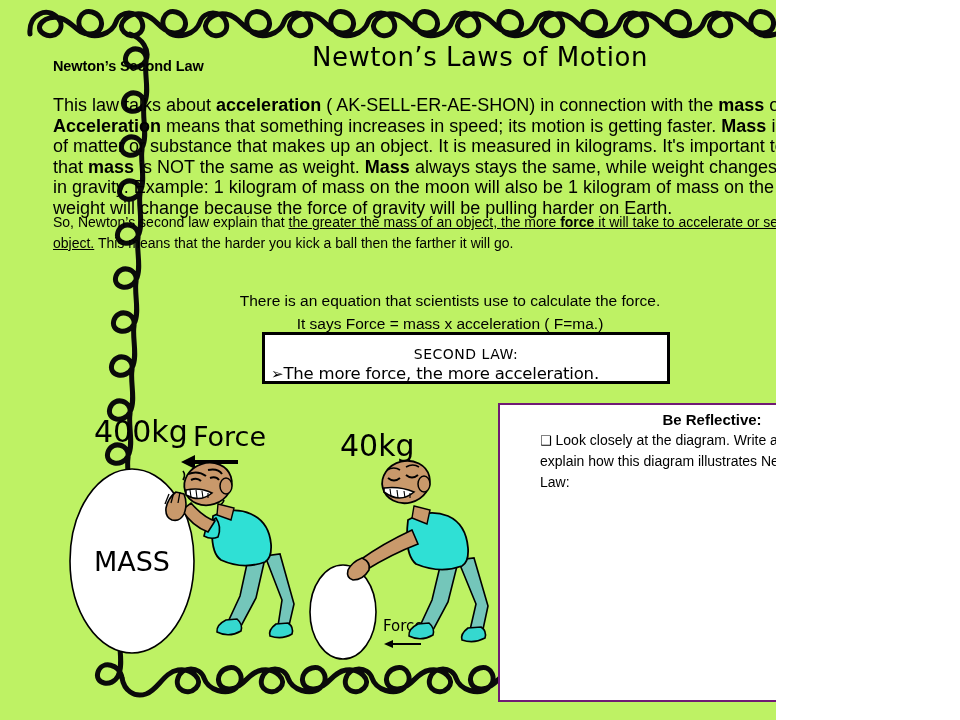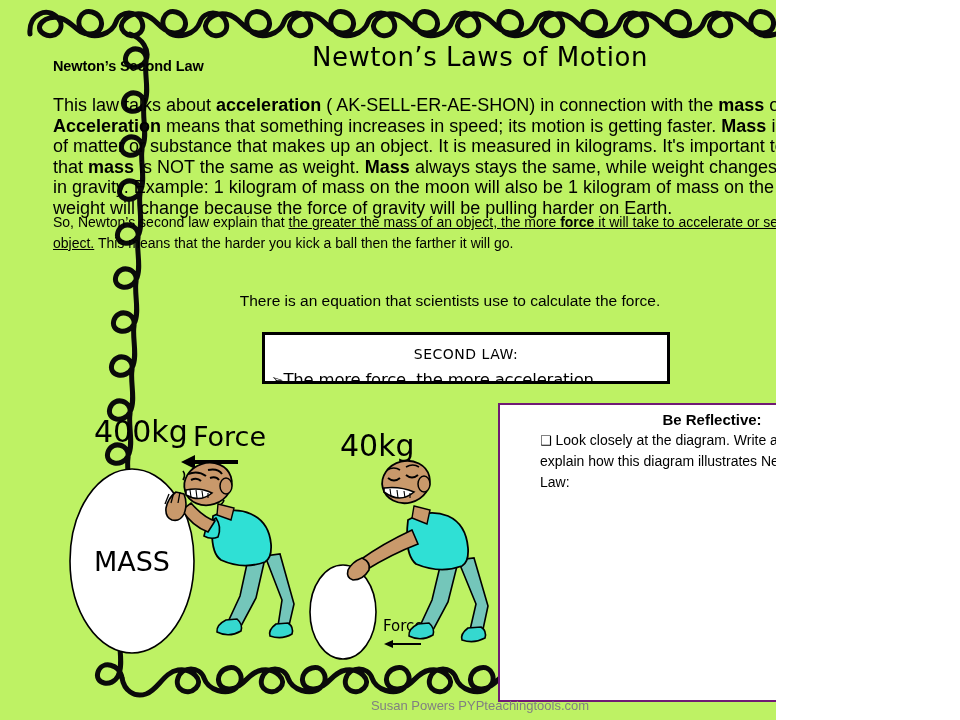--- a/index.html
+++ b/index.html
@@ -87,21 +87,21 @@
   }
   #second-law-title {
     text-align: center;
     font-size: 14px;
     line-height: 21px;
     padding-top: 9px;
     letter-spacing: 0.5px;
   }
   #second-law-line {
     font-size: 16.5px;
-    line-height: 29px;
+    line-height: 17px;
     padding-left: 6px;
     letter-spacing: -0.2px;
     white-space: nowrap;
   }
   .arrow-bullet {
     font-family: "DejaVu Sans", sans-serif;
     font-size: 15px;
   }
 
   
@@ -263,20 +263,21 @@
   <div id="title">Newton’s Laws of Motion</div>
 
   <div id="heading-second-law">Newton’s Second Law</div>
 
   <div id="para-1"><span>This law talks about </span><span class="b">acceleration</span><span> ( AK-SELL-ER-AE-SHON) in connection with the </span><span class="b">mass</span><span> of an object.  </span><span class="b">Acceleration</span><span> means that something increases in speed; its motion is getting faster. </span><span class="b">Mass</span><span> is the amount of matter or substance that makes up an object. It is measured in kilograms. It's important to remember that </span><span class="b">mass</span><span> is NOT the same as weight. </span><span class="b">Mass</span><span> always stays the same, while weight changes with changes in gravity. Example: 1 kilogram of mass on the moon will also be 1 kilogram of mass on the Earth but the weight will change because the force of  gravity will be pulling harder on Earth.</span></div>
 
   <div id="para-2"><span> So, Newton’s second law explain  that </span><span class="u">the greater the mass of an object, the more </span><span class="b u">force</span><span class="u"> it will take to accelerate  or second up the object.</span><span>  This means that the harder you kick a ball then the farther it will go.</span></div>
 
   <div id="equation-block">
     <div>There is an equation that scientists use to calculate the force.</div>
+    <div>It says Force = mass x acceleration ( F=ma.)</div>
   </div>
 
   <div id="second-law-box">
     <div id="second-law-title">SECOND LAW:</div>
     <div id="second-law-line">
       <span class="arrow-bullet">➢</span><span>The more force, the more acceleration.</span>
     </div>
   </div>
 
   <div id="reflective-box">
@@ -380,15 +381,14 @@
 
         <path d="M337,62 q7,-4 13,0" stroke="#000" stroke-width="1.6" fill="none"></path>
         <path d="M356,59 q7,-4 13,0" stroke="#000" stroke-width="1.6" fill="none"></path>
 
         <path d="M334,80 q16,-2 30,4 q-14,12 -30,0 Z" fill="#ffffff" stroke="#000" stroke-width="1.6"></path>
         <path d="M340,81 l1,7 M347,82 l1,8 M354,83 l1,7 M360,85 l0,5" stroke="#000" stroke-width="1.1"></path>
       </g>
     </g>
   </svg>
 
-  <div id="footer">Susan Powers PYPteachingtools.com</div>
 
 </div>
 
 </body></html>

